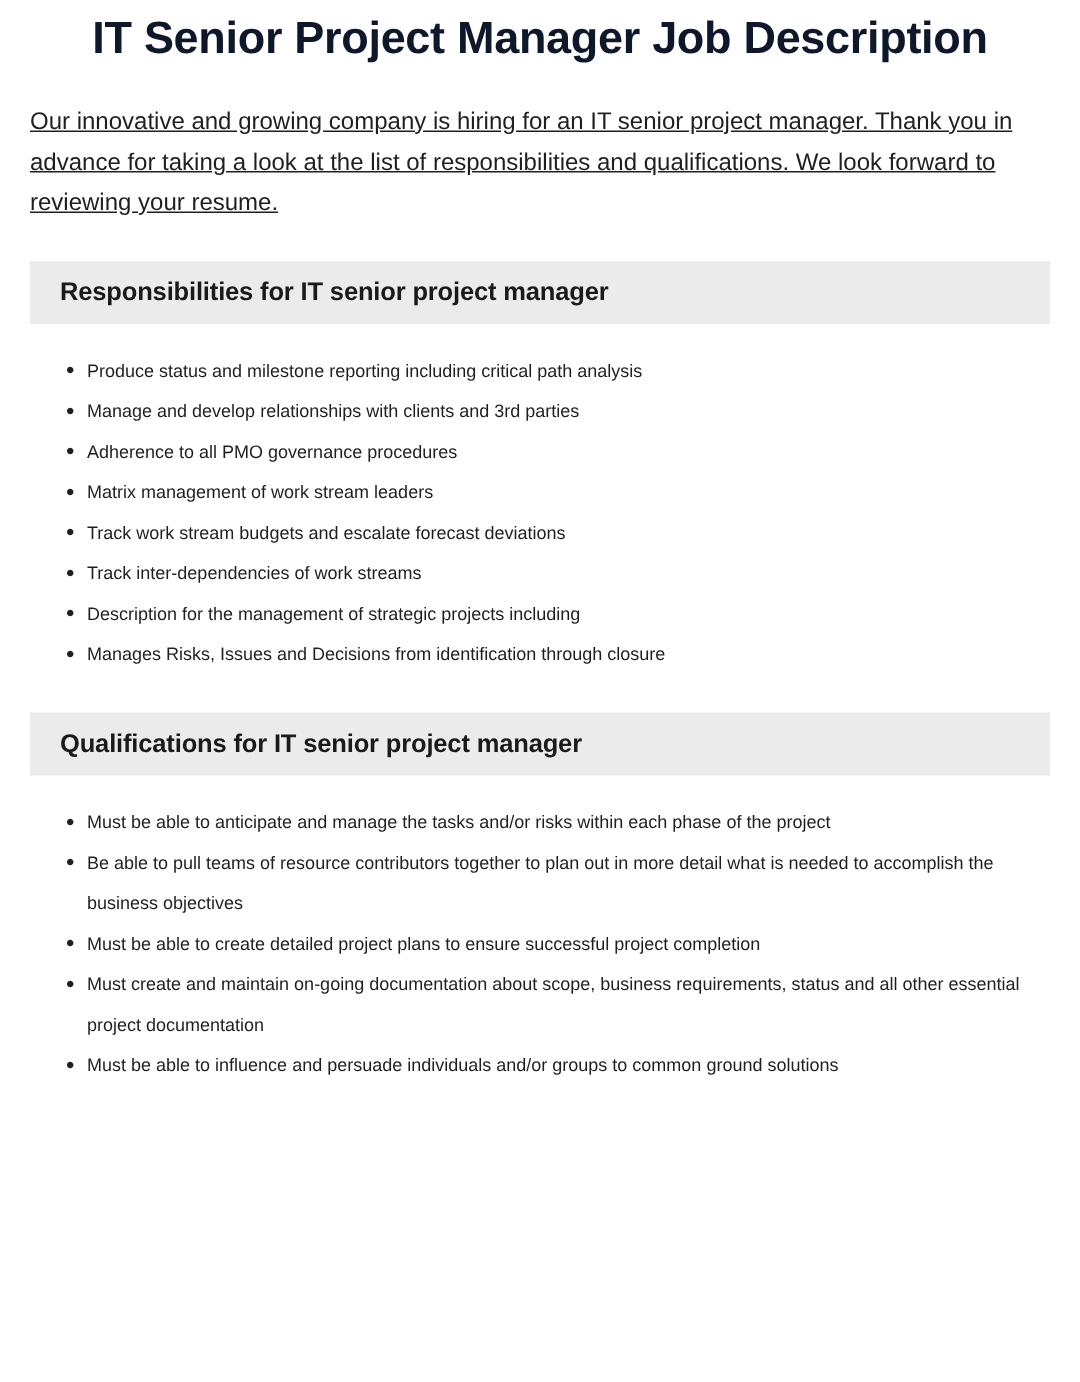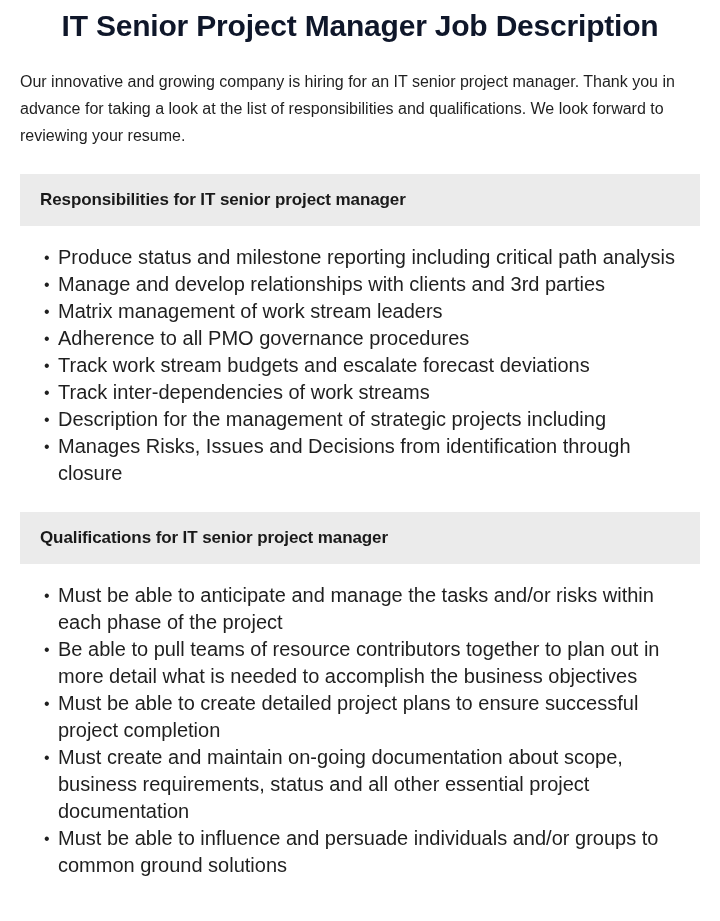--- a/index.html
+++ b/index.html
@@ -29,47 +29,48 @@
     margin: 0;
     padding: 6px 20px 0 20px;
     line-height: 40px;
   }
   .intro {
     margin: 0;
     padding: 22px 24px 0 20px;
     font-size: 16px;
     line-height: 27px;
     color: #1f1f1f;
+    text-decoration: underline;
   }
   .section {
     margin-top: 25px;
   }
   .section-header {
     background: #ebebeb;
     margin: 0 20px;
-    height: 52px;
+    height: 42px;
     display: flex;
     align-items: center;
     padding: 0 20px;
     box-sizing: border-box;
   }
   .section-header-text {
     font-size: 17px;
     font-weight: bold;
     color: #1a1a1a;
     letter-spacing: -0.1px;
   }
   ul.bullet-list {
     list-style: none;
     margin: 0;
     padding: 18px 22px 0 44px;
   }
   ul.bullet-list li {
     position: relative;
-    font-size: 20px;
+    font-size: 12px;
     line-height: 27px;
     color: #1f1f1f;
     padding-left: 14px;
     margin: 0;
   }
   ul.bullet-list li::before {
     content: "\2022";
     position: absolute;
     left: 0;
     top: 0;
@@ -87,22 +88,22 @@
 
   <p class="intro">Our innovative and growing company is hiring for an IT senior project manager. Thank you in advance for taking a look at the list of responsibilities and qualifications. We look forward to reviewing your resume.</p>
 
   <div class="section">
     <div class="section-header">
       <span class="section-header-text">Responsibilities for IT senior project manager</span>
     </div>
     <ul class="bullet-list">
       <li>Produce status and milestone reporting including critical path analysis</li>
       <li>Manage and develop relationships with clients and 3rd parties</li>
+      <li>Adherence to all PMO governance procedures</li>
       <li>Matrix management of work stream leaders</li>
-      <li>Adherence to all PMO governance procedures</li>
       <li>Track work stream budgets and escalate forecast deviations</li>
       <li>Track inter-dependencies of work streams</li>
       <li>Description for the management of strategic projects including</li>
       <li>Manages Risks, Issues and Decisions from identification through closure</li>
     </ul>
   </div>
 
   <div class="section">
     <div class="section-header">
       <span class="section-header-text">Qualifications for IT senior project manager</span>

